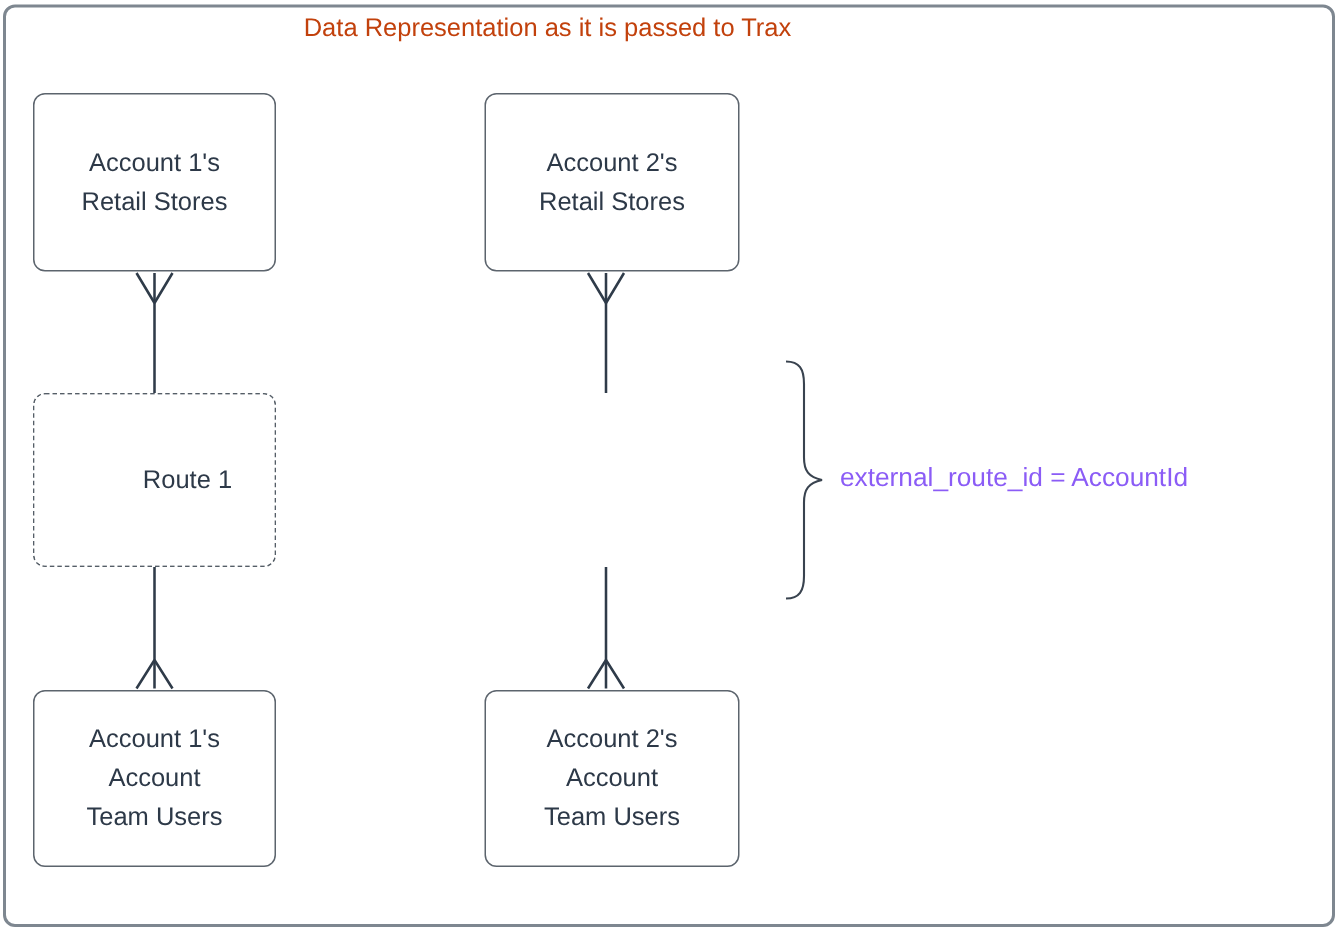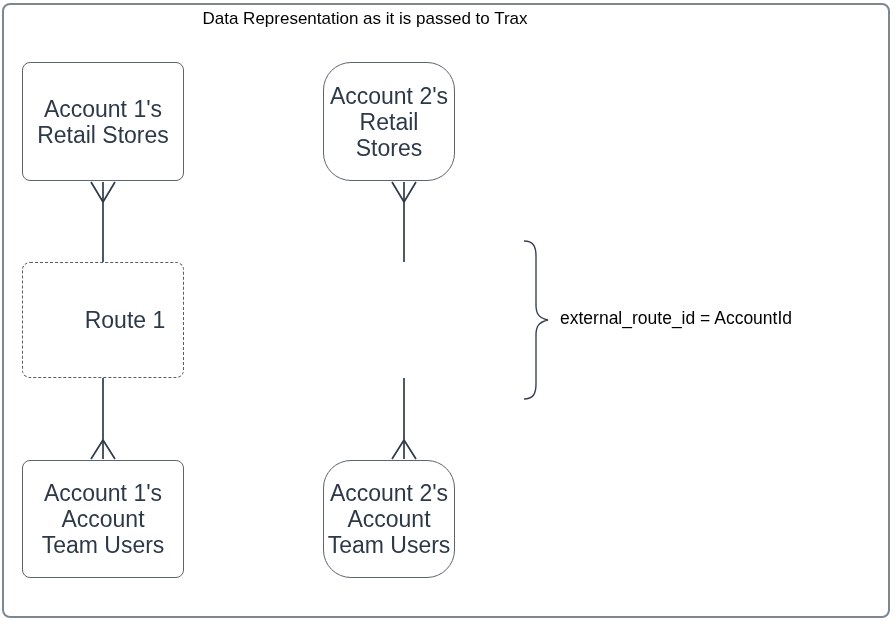--- a/index.html
+++ b/index.html
@@ -25,42 +25,42 @@
     border-radius: 8px;
     background: #ffffff;
   }
   .title {
     position: absolute;
     left: 2px;
     top: 9px;
     width: 726px;
     text-align: center;
     font-size: 17px;
-    color: #000000;
+    color: #c2410c;
     white-space: nowrap;
   }
   .node {
     position: absolute;
     box-sizing: border-box;
     border-radius: 8px;
     background: #ffffff;
     display: flex;
     align-items: center;
     justify-content: center;
     text-align: center;
-    font-size: 23px;
+    font-size: 17px;
     line-height: 26px;
     color: #2d3948;
     white-space: pre-line;
   }
   .node.solid  { border: 1.6px solid #5c646d; }
   .node.dashed { border: 1.4px dashed #555e67; }
 
   .col1 { left: 22px;  width: 162px; }
-  .col2 { left: 323px; width: 132px; border-radius: 28px; }
+  .col2 { left: 323px; width: 170px; }
   .row1 { top: 62px;  height: 119px; }
   .row2 { top: 262px; height: 116px; padding-left: 44px; }
   .row3 { top: 460px; height: 118px; }
 
   .overlay {
     position: absolute;
     left: 0;
     top: 0;
     width: 896px;
     height: 628px;
@@ -73,21 +73,21 @@
   }
   .overlay path.brace {
     stroke: #39434f;
     stroke-width: 1.4;
   }
   .annotation {
     position: absolute;
     left: 560px;
     top: 308px;
     font-size: 17.5px;
-    color: #000000;
+    color: #8b5cf6;
     white-space: nowrap;
   }
 </style>
 </head>
 <body>
 
 <div class="stage">
 
   <div class="frame"></div>
 

